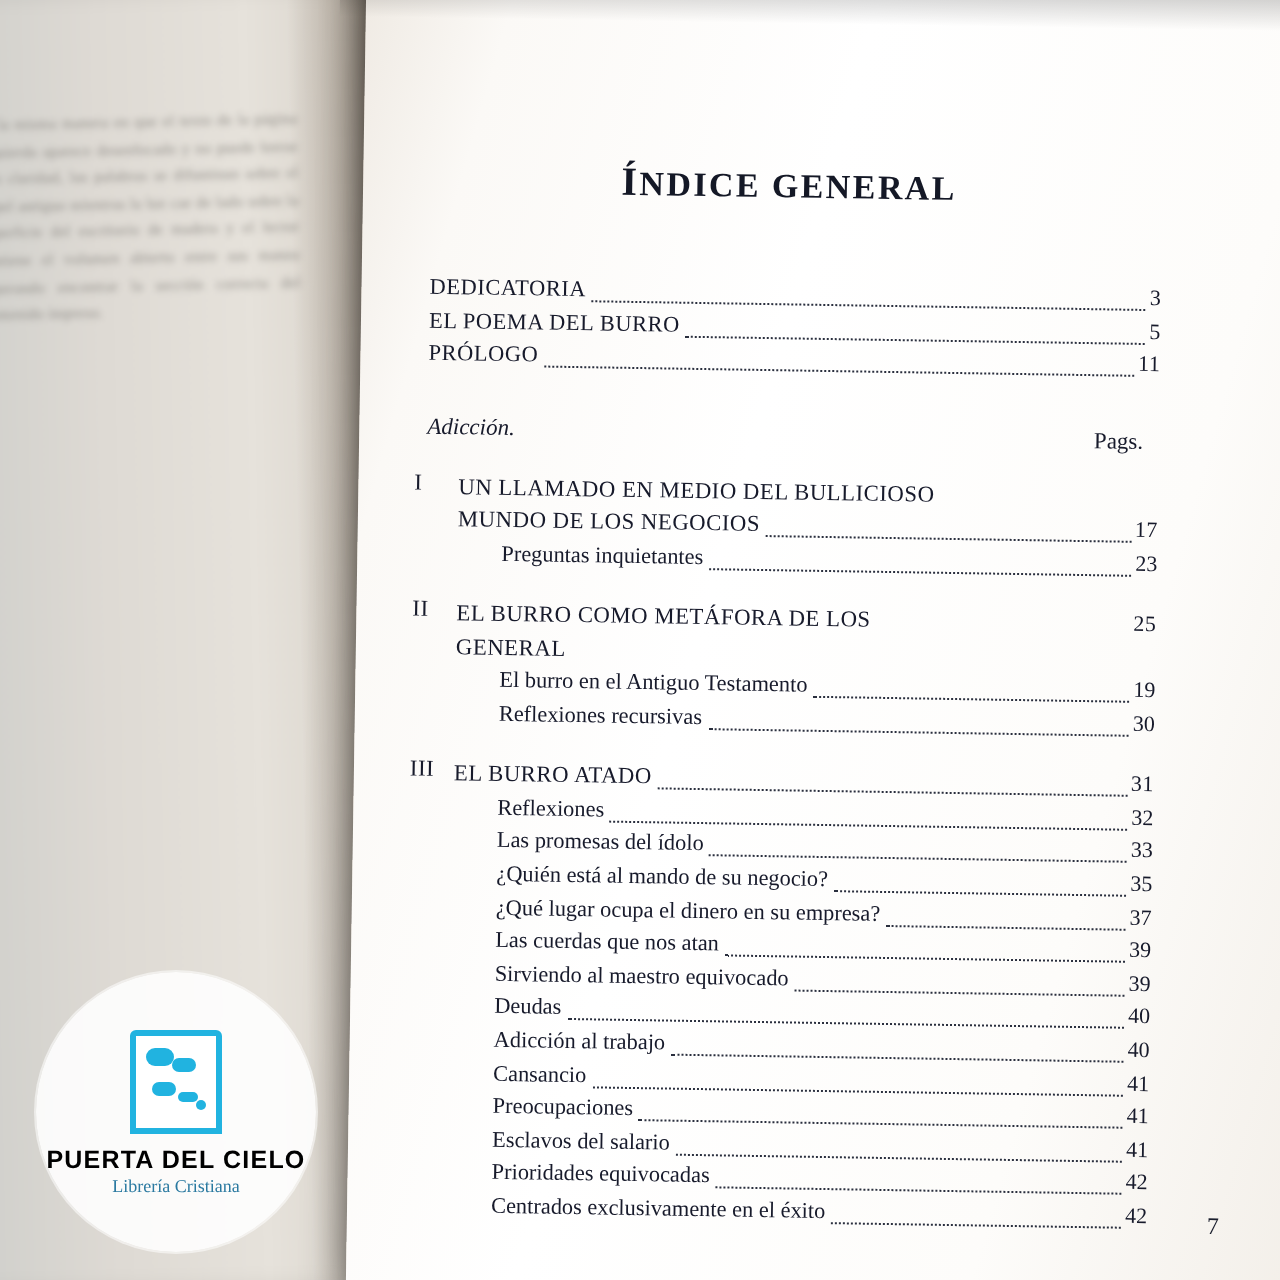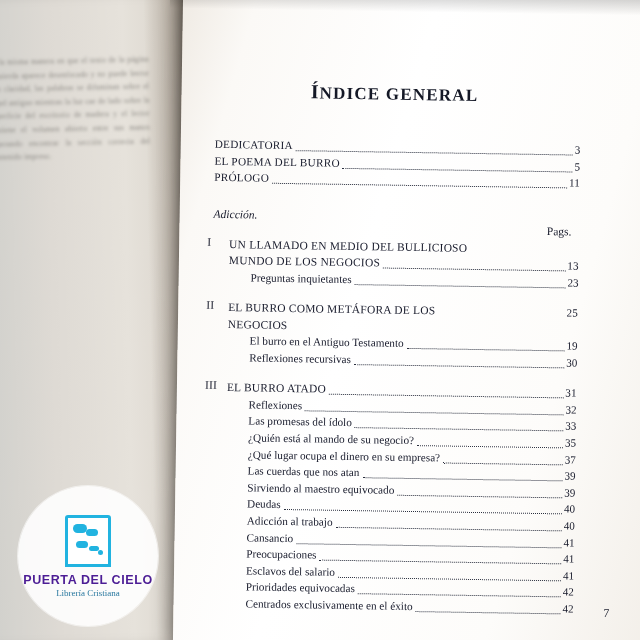--- a/index.html
+++ b/index.html
@@ -138,21 +138,21 @@
   .caps-label {
     position: absolute;
     left: 8px;
     top: 0;
     font-style: italic;
     font-size: 11.5px;
   }
   .pags-label {
     position: absolute;
     right: 8px;
-    top: 12px;
+    top: 2px;
     font-size: 11.5px;
   }
   .chapter {
     margin-bottom: 14px;
   }
   .chap-head {
     display: flex;
     align-items: flex-start;
     font-size: 11.4px;
     letter-spacing: .25px;
@@ -245,21 +245,21 @@
     width: 5px;
     height: 5px;
     border-radius: 50%;
     background: #21b3e0;
   }
   .wm-name {
     font-family: "Liberation Sans", sans-serif;
     font-size: 12.5px;
     font-weight: bold;
     letter-spacing: .6px;
-    color: #4c1d95;
+    color: #000000;
   }
   .wm-sub {
     font-family: "Liberation Serif", serif;
     font-size: 9px;
     color: #2a79a0;
     margin-top: 1px;
   }
   
   .page-top-shadow {
     position: absolute;
@@ -316,21 +316,21 @@
       <div class="chapter">
         <div class="chap-head">
           <span class="roman">I</span>
           <span class="chap-title-wrap">
             <span class="chap-line">
               <span>UN LLAMADO EN MEDIO DEL BULLICIOSO</span>
             </span>
             <span class="chap-line">
               <span>MUNDO DE LOS NEGOCIOS</span>
               <span class="dots"></span>
-              <span class="pg">13</span>
+              <span class="pg">17</span>
             </span>
           </span>
         </div>
         <ul class="sub-list">
           <li>
             <span>Preguntas inquietantes</span>
             <span class="dots"></span>
             <span class="pg">23</span>
           </li>
         </ul>
@@ -339,21 +339,21 @@
       <div class="chapter">
         <div class="chap-head">
           <span class="roman">II</span>
           <span class="chap-title-wrap">
             <span class="chap-line">
               <span>EL BURRO COMO METÁFORA DE LOS</span>
               <span class="dots" style="border:none"></span>
               <span class="pg">25</span>
             </span>
             <span class="chap-line">
-              <span>NEGOCIOS</span>
+              <span>GENERAL</span>
             </span>
           </span>
         </div>
         <ul class="sub-list">
           <li>
             <span>El burro en el Antiguo Testamento</span>
             <span class="dots"></span>
             <span class="pg">19</span>
           </li>
           <li>

